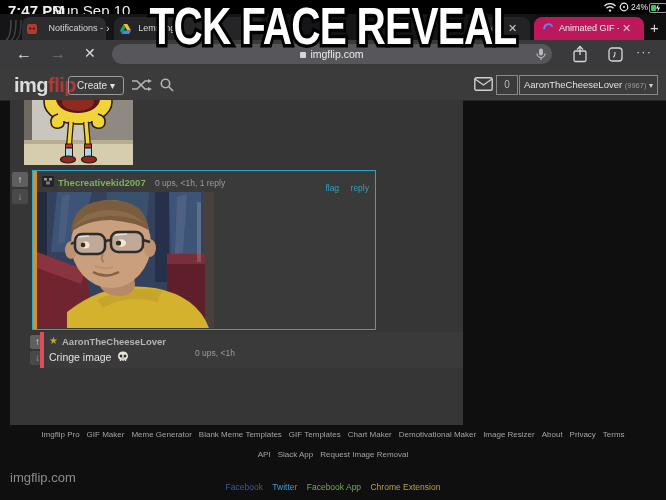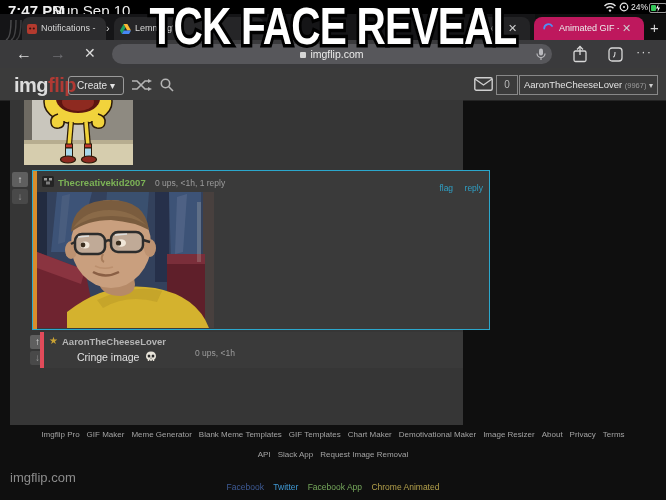--- a/index.html
+++ b/index.html
@@ -6,21 +6,21 @@
   #screen{position:relative;width:666px;height:500px;background:#0f0f0f;overflow:hidden;
     font-family:"Liberation Sans",sans-serif;-webkit-font-smoothing:antialiased;}
   .abs{position:absolute;}
   
   #statusbar{left:0;top:0;width:666px;height:14px;background:#000;color:#fff;}
   .sb-text{font-size:15px;color:#eee;}
   #sb-dots{left:322px;top:1px;color:#6e6e6e;font-size:8px;letter-spacing:2px;}
   .batt-outline{width:16px;height:8px;border:1px solid #9a9a9a;border-radius:2px;}
   .batt-fill{position:absolute;left:1px;top:1px;width:5px;height:6px;background:#35c759;border-radius:1px;}
   
-  #tabstrip{left:0;top:14px;width:535px;height:26px;background:#151517;}
+  #tabstrip{left:0;top:14px;width:535px;height:26px;background:#151517;text-align:right;}
   .tab{top:3px;height:23px;border-radius:8px 8px 0 0;}
   .tab-label{font-size:9px;color:#d6d6d6;white-space:nowrap;overflow:hidden;}
   .tab-frag{font-size:9px;color:#b5b5b5;}
   .tab-x{font-size:11px;color:#cdcdcd;}
   #tab-active{background:#be185d;}
   #newtab{font-size:15px;color:#d8d8d8;}
   
   #navbar{left:0;top:40px;width:666px;height:28px;background:#3a3a3c;}
   .nav-glyph{font-size:16px;color:#dcdcdc;}
   #urlpill{left:112px;top:4px;width:440px;height:20px;background:#57575b;border-radius:10px;}
@@ -34,30 +34,30 @@
     color:#e2e2e2;font-size:10px;text-align:center;line-height:17px;}
   #mail-count{left:496px;top:7px;width:20px;height:18px;border:1px solid #888;color:#b9b9b9;
     font-size:10px;text-align:center;line-height:18px;}
   #userbox{left:519px;top:7px;width:137px;height:18px;border:1px solid #888;color:#e3e3e3;
     font-size:9.5px;line-height:18px;text-align:center;white-space:nowrap;}
   #userbox .pts{color:#9a9a9a;font-size:7.5px;}
   #userbox .caret{color:#cfcfcf;font-size:8px;}
   
   #contentcol{left:10px;top:100px;width:453px;height:325px;background:#363636;}
   
-  #c1-box{left:32px;top:170px;width:458px;height:160px;border:1px solid #2ba7cc;background:#3a3a3a;box-sizing:border-box;}
+  #c1-box{left:32px;top:170px;width:344px;height:160px;border:1px solid #2ba7cc;background:#3a3a3a;box-sizing:border-box;}
   .accentbar{left:0;top:0;width:4px;height:100%;}
   .uname-green{color:#7cb356;font-size:9.5px;font-weight:bold;}
   .uname-gray{color:#b5b5b5;font-size:9.5px;font-weight:bold;}
   .meta{color:#9c9c9c;font-size:8.5px;}
   .clink{color:#2f9fc4;font-size:8.5px;margin-left:7px;}
   .votebox{width:16px;height:15px;border-radius:2px;text-align:center;line-height:15px;font-size:10px;}
   .vb-up{background:#5f5f5f;color:#e3e3e3;}
   .vb-down{background:#494949;color:#9b9b9b;}
-  #reply-text{font-size:10.5px;color:#e2e2e2;margin-left:28px;}
+  #reply-text{font-size:10.5px;color:#e2e2e2;}
   
   .footrow{width:666px;text-align:center;font-size:8px;color:#a3a3a3;}
   .footrow span{margin:0 3.5px;}
   #watermark{left:10px;top:470px;font-size:13px;color:#8c8c8c;}
   .fb{color:#3e5b96;} .tw{color:#4099d4;} .an{color:#76a85c;} .ch{color:#b3a04b;}
   
   #meme{left:0;top:-4px;width:666px;text-align:center;z-index:60;pointer-events:none;}
   .meme-line{position:absolute;left:50%;top:0;transform:translateX(-50%) scaleX(0.78);transform-origin:center top;
     font-weight:bold;font-size:52px;letter-spacing:-1px;white-space:nowrap;font-family:"Liberation Sans",sans-serif;}
   .meme-stroke{color:#000;-webkit-text-stroke:7px #000;}
@@ -292,21 +292,21 @@
     <span>Imgflip Pro</span><span>GIF Maker</span><span>Meme Generator</span><span>Blank Meme Templates</span><span>GIF Templates</span><span>Chart Maker</span><span>Demotivational Maker</span><span>Image Resizer</span><span>About</span><span>Privacy</span><span>Terms</span>
   </div>
   <div class="abs footrow" style="left:0;top:450px;">
     <span>API</span><span>Slack App</span><span>Request Image Removal</span>
   </div>
   <span class="abs" id="watermark">imgflip.com</span>
   <div class="abs footrow" style="left:0;top:482px;font-size:8.5px;">
     <span class="fb">Facebook</span>
     <span class="tw">Twitter</span>
     <span class="an">Facebook App</span>
-    <span class="ch">Chrome Animated</span>
+    <span class="ch">Chrome Extension</span>
   </div>
 
   <div class="abs" id="meme">
     <span class="meme-line meme-stroke">TCK FACE REVEAL</span>
     <span class="meme-line meme-fill">TCK FACE REVEAL</span>
   </div>
 
 </div>
 
 </body></html>

